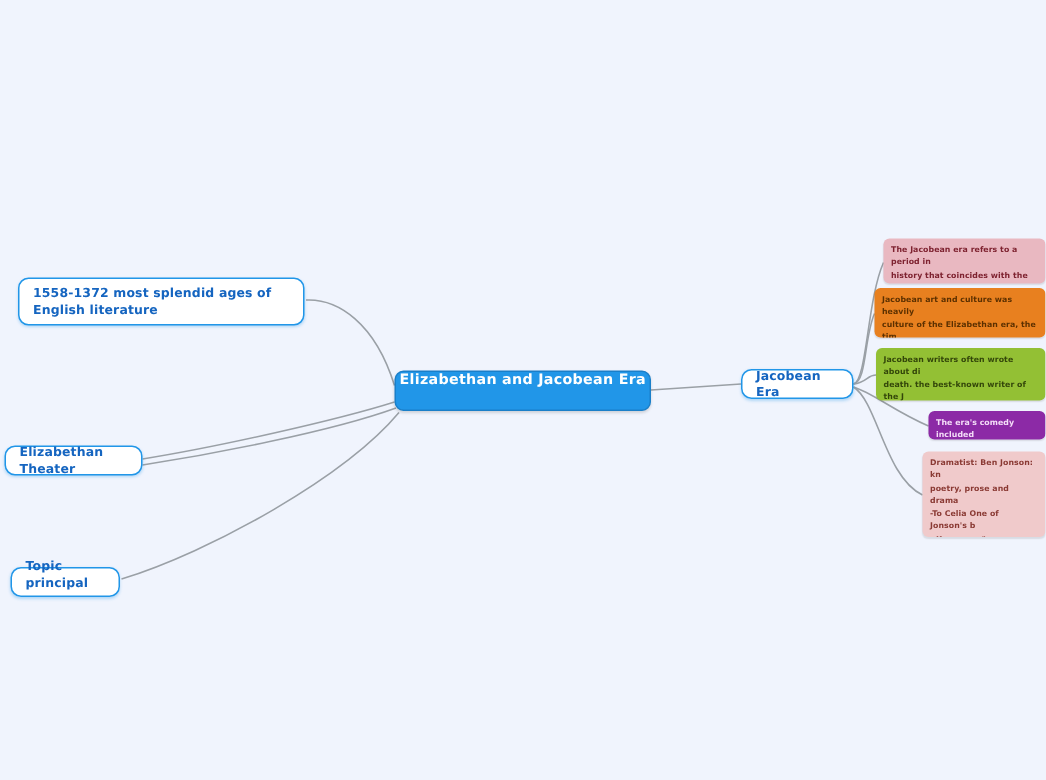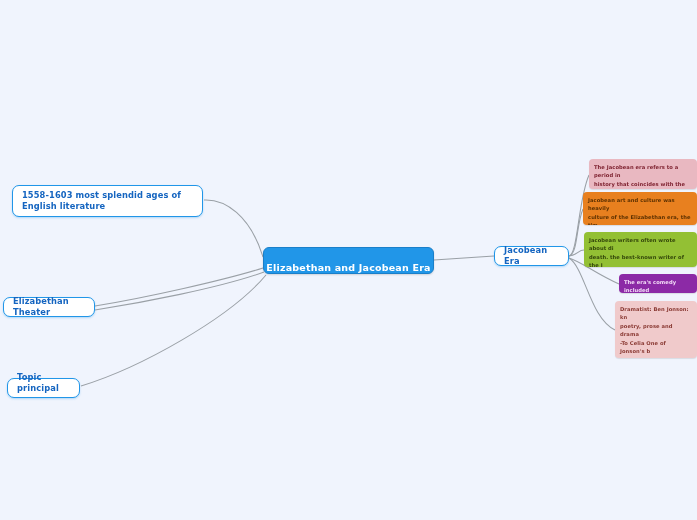--- a/index.html
+++ b/index.html
@@ -42,21 +42,21 @@
     width: 171px;
     height: 27px;
     background: #2196e8;
     border: 1px solid #1a7fc9;
     border-radius: 6px;
     color: #ffffff;
     font-size: 9.5px;
     font-weight: bold;
     letter-spacing: 0.2px;
     display: flex;
-    align-items: flex-end;
+    align-items: flex-start;
     justify-content: center;
     box-shadow: 0 1px 2px rgba(0,0,0,0.14);
   }
 
   
   .topic {
     background: #ffffff;
     border: 1.6px solid #2196e8;
     border-radius: 7px;
     color: #1565c0;
@@ -123,21 +123,21 @@
       <path d="M 569 258 C 582 262 596 274 619 284"></path>
       <path d="M 569 258 C 585 268 590 318 615 330"></path>
     </g>
   </svg>
 
   <div class="node central">
     <span>Elizabethan and Jacobean Era</span>
   </div>
 
   <div class="node topic topic-left-1">
-    <span>1558-1603 most splendid ages of  English literature</span>
+    <span>1558-1372 most splendid ages of  English literature</span>
   </div>
 
   <div class="node topic topic-left-2">
     <span>Elizabethan Theater</span>
   </div>
 
   <div class="node topic topic-left-3">
     <span>Topic principal</span>
   </div>
 

